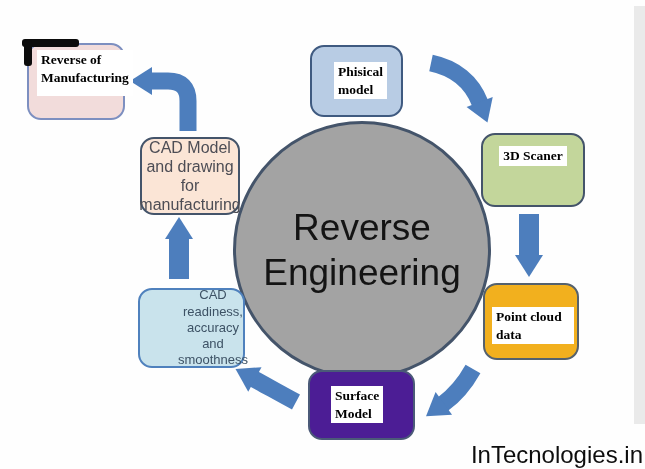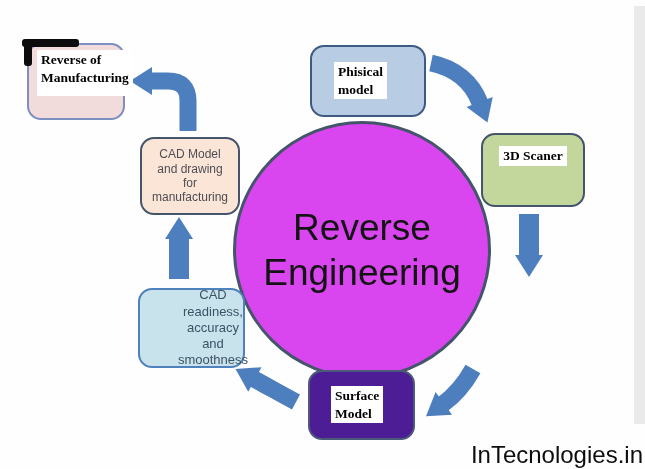--- a/index.html
+++ b/index.html
@@ -4,53 +4,53 @@
 <style>
   html,body{margin:0;padding:0;}
   body{width:645px;height:469px;background:#fefefe;overflow:hidden;
        font-family:"Liberation Sans",sans-serif;}
   .stage{position:relative;width:645px;height:469px;background:#fefefe;}
 
   .edge-strip{position:absolute;left:634px;top:6px;width:11px;height:418px;background:#eaeaea;}
 
   
   .circle{position:absolute;left:233px;top:121px;width:258px;height:258px;border-radius:50%;
-          background:#d946ef;border:3px solid #44546a;box-sizing:border-box;z-index:1;
+          background:#a3a3a3;border:3px solid #44546a;box-sizing:border-box;z-index:1;
           display:flex;align-items:center;justify-content:center;}
   .circle-label{font-size:37px;line-height:1.22;color:#141414;text-align:center;white-space:pre-line;}
 
   
   .arrows{position:absolute;left:0;top:0;z-index:2;pointer-events:none;}
 
   
   .node{position:absolute;box-sizing:border-box;border-radius:14px;border:2.5px solid #44546a;z-index:3;}
   .tag{display:inline-block;background:#ffffff;color:#000;
        font-family:"Liberation Serif",serif;font-weight:bold;font-size:13.5px;line-height:1.3;
        padding:1px 4px;white-space:pre-line;}
   .plain{font-size:13px;line-height:1.25;text-align:center;white-space:pre-line;}
 
-  .n-physical{left:310px;top:45px;width:116px;height:72px;background:#b8cce4;border-color:#3f5a80;}
+  .n-physical{left:310px;top:45px;width:93px;height:72px;background:#b8cce4;border-color:#3f5a80;}
   .n-physical .tag{margin:15px 0 0 22px;text-align:left;}
 
   .n-scanner{left:481px;top:133px;width:104px;height:74px;background:#c3d69b;border-color:#44546a;text-align:center;}
   .n-scanner .tag{margin-top:11px;}
 
   .n-cloud{left:483px;top:283px;width:96px;height:77px;background:#f2b01e;border-color:#54616e;}
   .n-cloud .tag{margin:22px 0 0 7px;text-align:left;min-width:74px;}
 
   .n-surface{left:308px;top:370px;width:107px;height:70px;background:#4c1d95;border-color:#4b5a78;}
   .n-surface .tag{margin:14px 0 0 21px;text-align:left;}
 
   .n-readiness{left:138px;top:288px;width:107px;height:80px;background:#c9e3ec;border-color:#4f81bd;
                display:flex;align-items:center;justify-content:center;padding-left:43px;}
   .n-readiness .plain{color:#3d5265;}
 
   .n-cadmodel{left:140px;top:137px;width:100px;height:78px;background:#fbe5d6;border-color:#44546a;
               display:flex;align-items:center;justify-content:center;}
-  .n-cadmodel .plain{color:#4d4d55;font-size:12px;line-height:1.2;}
+  .n-cadmodel .plain{color:#4d4d55;font-size:16px;line-height:1.2;}
 
   .n-process{left:27px;top:43px;width:98px;height:77px;background:#f2dcdb;border-color:#7d8fc0;}
   .n-process .tag{margin:5px 0 0 8px;text-align:left;min-width:80px;min-height:44px;}
 
   
   .mark-h{position:absolute;left:22px;top:39px;width:57px;height:8px;background:#0c0c0c;border-radius:3px;z-index:4;}
   .mark-v{position:absolute;left:24px;top:40px;width:8px;height:26px;background:#0c0c0c;border-radius:3px;z-index:4;}
 
   .watermark{position:absolute;right:2px;bottom:0px;font-size:24px;color:#0d0d0d;z-index:5;}
 </style>
@@ -82,20 +82,24 @@
 
   <div class="node n-physical">
     <span class="tag">Phisical
 model</span>
   </div>
 
   <div class="node n-scanner">
     <span class="tag">3D Scaner</span>
   </div>
 
+  <div class="node n-cloud">
+    <span class="tag">Point cloud
+data</span>
+  </div>
 
   <div class="node n-surface">
     <span class="tag">Surface
 Model</span>
   </div>
 
   <div class="node n-readiness">
     <span class="plain">CAD readiness,
 accuracy and
 smoothness</span>

